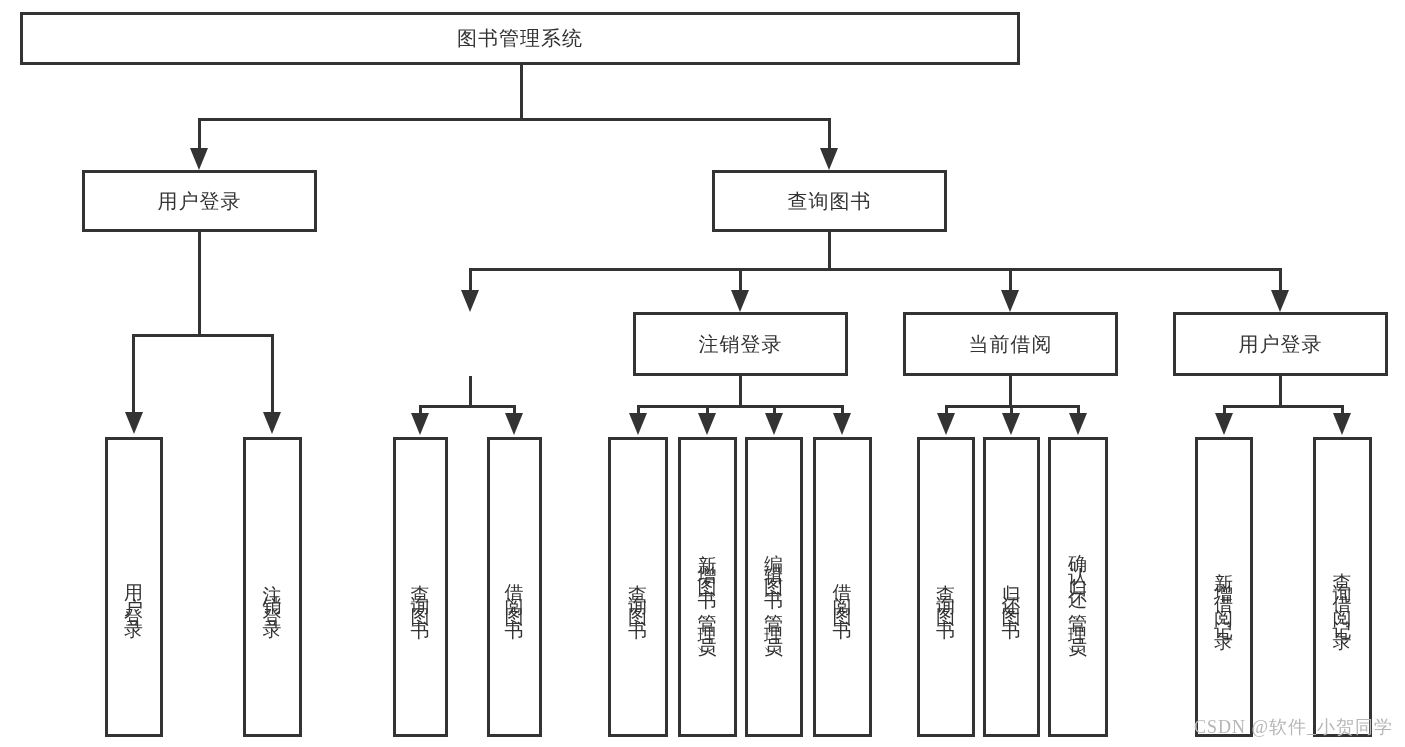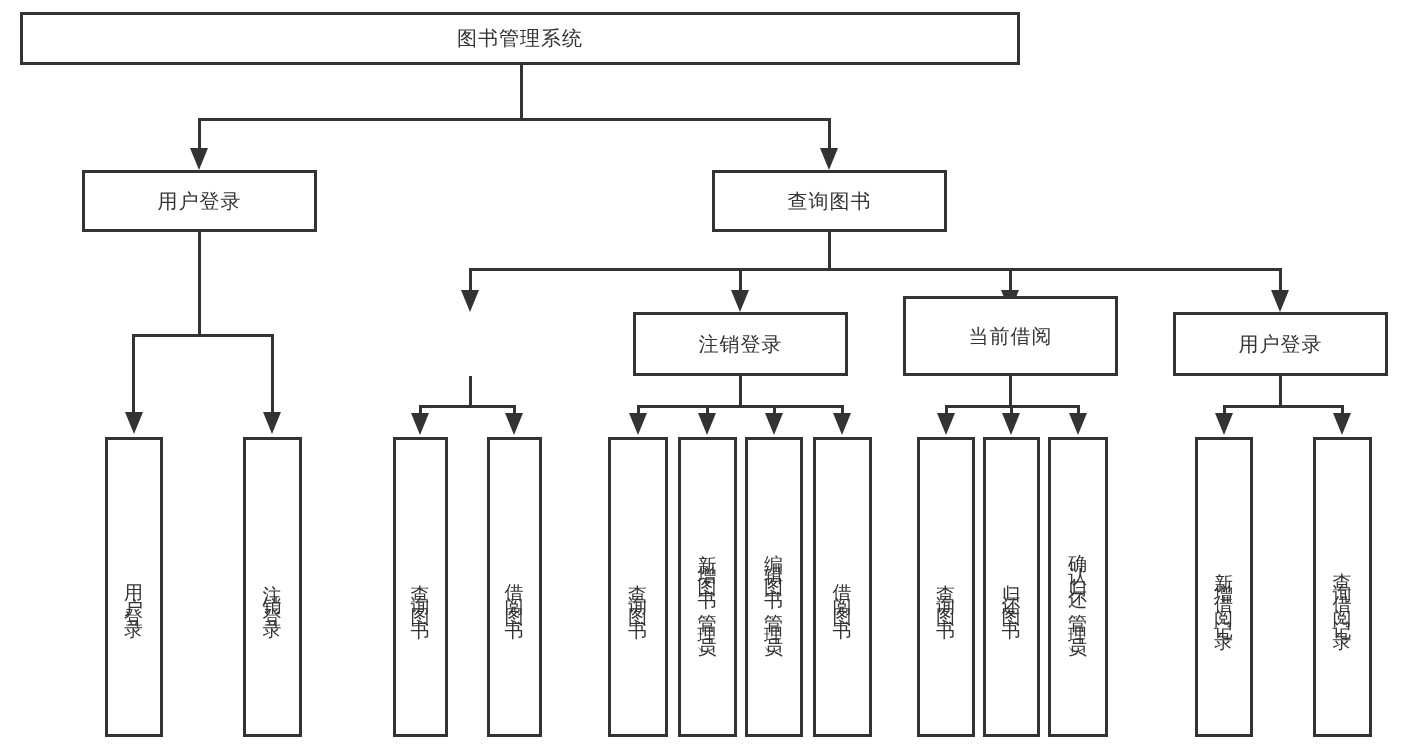--- a/index.html
+++ b/index.html
@@ -74,21 +74,21 @@
   <div class="line" style="left:739px;top:268px;width:3px;height:26px"></div>
   <div class="arrow" style="left:731px;top:290px"></div>
   <div class="line" style="left:1009px;top:268px;width:3px;height:26px"></div>
   <div class="arrow" style="left:1001px;top:290px"></div>
   <div class="line" style="left:1279px;top:268px;width:3px;height:26px"></div>
   <div class="arrow" style="left:1271px;top:290px"></div>
 
   <div class="hnode" style="left:633px;top:312px;width:215px;height:64px">
     <span>注销登录</span>
   </div>
-  <div class="hnode" style="left:903px;top:296px;width:215px;height:80px">
+  <div class="hnode" style="left:903px;top:312px;width:215px;height:64px">
     <span>当前借阅</span>
   </div>
   <div class="hnode" style="left:1173px;top:312px;width:215px;height:64px">
     <span>用户登录</span>
   </div>
 
   <div class="line" style="left:469px;top:376px;width:3px;height:31px"></div>
   <div class="line" style="left:419px;top:405px;width:97px;height:3px"></div>
   <div class="line" style="left:419px;top:405px;width:3px;height:10px"></div>
   <div class="arrow" style="left:411px;top:413px"></div>
@@ -159,14 +159,15 @@
     <span class="vtext">确认归还（管理员）</span>
   </div>
 
   <div class="vnode" style="left:1195px;top:437px;width:58px;height:300px">
     <span class="vtext">新增借阅记录</span>
   </div>
   <div class="vnode" style="left:1313px;top:437px;width:59px;height:300px">
     <span class="vtext">查询借阅记录</span>
   </div>
 
+  <div class="watermark">CSDN @软件_小贺同学</div>
 
 </div>
 
 </body></html>

